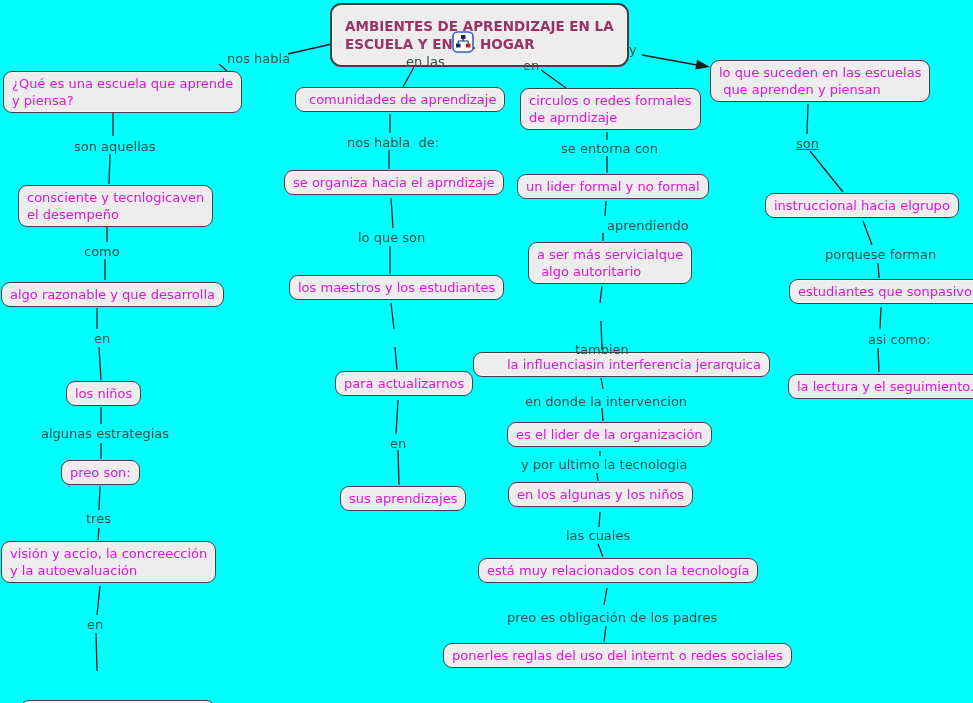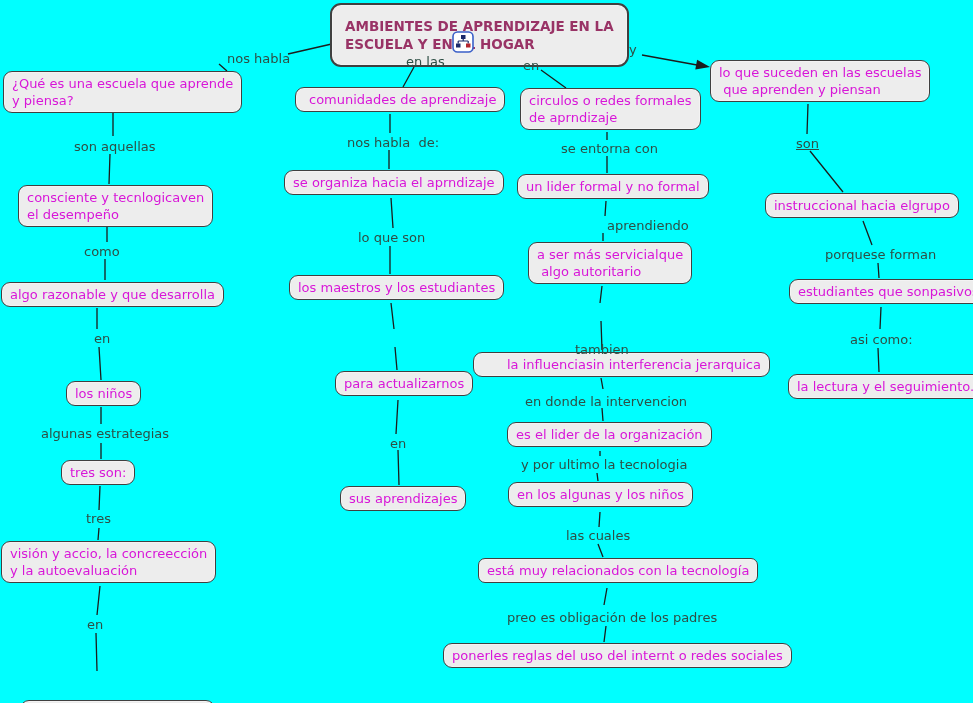--- a/index.html
+++ b/index.html
@@ -93,40 +93,40 @@
       <rect x="14" y="12.5" width="4.5" height="4" fill="#b3262e"></rect>
     </svg>
   </div>
 
   <div class="node" style="left:3px;top:71px;">¿Qué es una escuela que aprende
 y piensa?</div>
   <div class="node" style="left:18px;top:185px;">consciente y tecnlogicaven
 el desempeño</div>
   <div class="node" style="left:1px;top:282px;">algo razonable y que desarrolla</div>
   <div class="node" style="left:66px;top:381px;">los niños</div>
-  <div class="node" style="left:61px;top:460px;">tres son:</div>
+  <div class="node" style="left:61px;top:460px;">preo son:</div>
   <div class="node" style="left:1px;top:541px;">visión y accio, la concreección
 y la autoevaluación</div>
   <div class="node" style="left:20px;top:700px;padding-left:37px;">la escuel y los hogares</div>
 
   <div class="node" style="left:295px;top:87px;padding-left:13px;">comunidades de aprendizaje</div>
   <div class="node" style="left:284px;top:170px;">se organiza hacia el aprndizaje</div>
   <div class="node" style="left:289px;top:275px;">los maestros y los estudiantes</div>
   <div class="node" style="left:335px;top:371px;">para actualizarnos</div>
   <div class="node" style="left:340px;top:486px;">sus aprendizajes</div>
 
   <div class="node" style="left:520px;top:88px;">circulos o redes formales
 de aprndizaje</div>
   <div class="node" style="left:517px;top:174px;">un lider formal y no formal</div>
   <div class="node" style="left:528px;top:242px;">a ser más servicialque
  algo autoritario</div>
   <div class="node" style="left:473px;top:352px;padding-left:33px;">la influenciasin interferencia jerarquica</div>
   <div class="node" style="left:507px;top:422px;">es el lider de la organización</div>
   <div class="node" style="left:508px;top:482px;">en los algunas y los niños</div>
-  <div class="node" style="left:478px;top:558px;border-radius:7px;">está muy relacionados con la tecnología</div>
+  <div class="node" style="left:478px;top:558px;">está muy relacionados con la tecnología</div>
   <div class="node" style="left:443px;top:643px;text-align:right;">ponerles reglas del uso del internt o redes sociales</div>
 
   <div class="node" style="left:710px;top:60px;">lo que suceden en las escuelas
  que aprenden y piensan</div>
   <div class="node" style="left:765px;top:193px;">instruccional hacia elgrupo</div>
   <div class="node" style="left:789px;top:279px;">estudiantes que sonpasivos</div>
   <div class="node" style="left:788px;top:374px;">la lectura y el seguimiento.</div>
 
   <span class="label" style="left:227px;top:51px;">nos habla</span>
   <span class="label" style="left:406px;top:54px;">en las</span>
@@ -143,15 +143,15 @@
   <span class="label" style="left:390px;top:436px;">en</span>
   <span class="label" style="left:561px;top:141px;">se entorna con</span>
   <span class="label" style="left:566px;top:218px;margin-left:41px;">aprendiendo</span>
   <span class="label" style="left:575px;top:305px;margin-top:37px;">tambien</span>
   <span class="label" style="left:525px;top:394px;">en donde la intervencion</span>
   <span class="label" style="left:521px;top:457px;">y por ultimo la tecnologia</span>
   <span class="label" style="left:566px;top:528px;">las cuales</span>
   <span class="label" style="left:507px;top:610px;">preo es obligación de los padres</span>
   <span class="label" style="left:796px;top:136px;text-decoration:underline;">son</span>
   <span class="label" style="left:825px;top:247px;">porquese forman</span>
-  <span class="label" style="left:850px;top:332px;text-align:right;">asi como:</span>
+  <span class="label" style="left:868px;top:332px;text-align:right;">asi como:</span>
 
 </div>
 
 </body></html>

